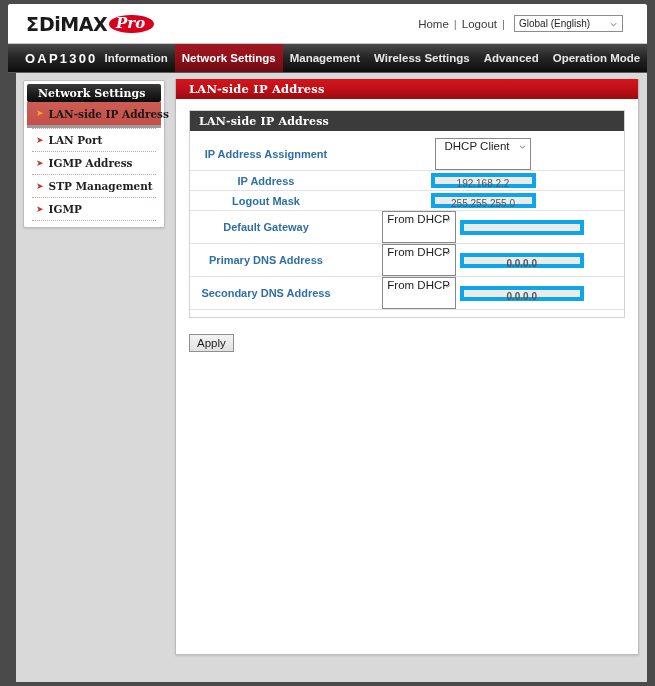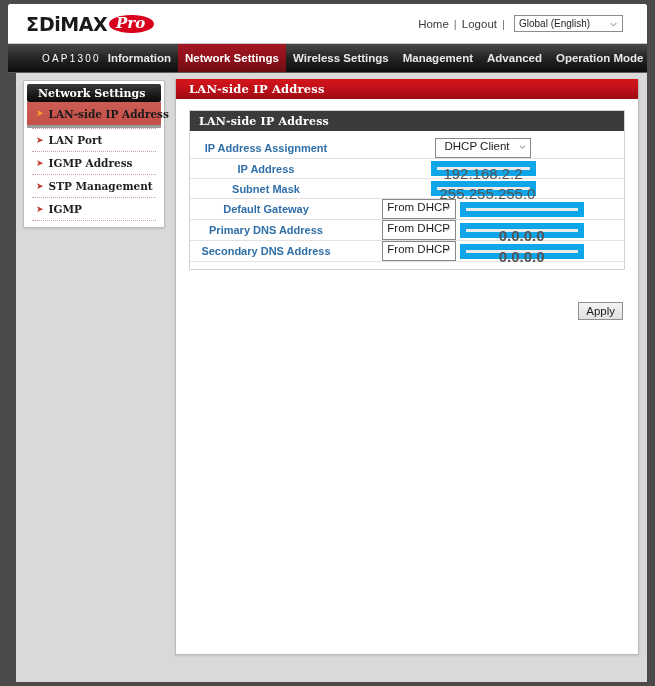--- a/index.html
+++ b/index.html
@@ -114,26 +114,26 @@
   .navbar {
     position: relative;
     height: 28px;
     background: linear-gradient(to bottom, #4a4a4a 0%, #272727 45%, #0d0d0d 100%);
     display: flex;
     align-items: stretch;
     border-bottom: 1px solid #5a5a5a;
   }
   .model {
     color: #ffffff;
-    font-size: 10px;
-    font-weight: normal;
+    font-size: 13px;
+    font-weight: bold;
     letter-spacing: 2.2px;
     display: flex;
     align-items: center;
-    padding-left: 34px;
+    padding-left: 17px;
     width: 150px;
     box-sizing: border-box;
   }
   .nav-items {
     display: flex;
     align-items: stretch;
   }
   .nav-item {
     color: #e8e8e8;
     font-size: 11.5px;
@@ -294,21 +294,21 @@
     font-weight: bold;
     font-size: 11px;
     white-space: nowrap;
   }
   td.ctl { padding-left: 2px; }
   td.extra { }
 
   .sel {
     display: inline-block;
     position: relative;
-    height: 20px;
+    height: 32px;
     background: #ffffff;
     border: 1px solid #888;
     font-size: 11.5px;
     color: #1c1c1c;
     line-height: 14px;
     padding: 0 16px 0 4px;
     box-sizing: border-box;
     vertical-align: middle;
     cursor: pointer;
     white-space: nowrap;
@@ -318,36 +318,36 @@
   .sel .arrow {
     position: absolute;
     right: 4px; top: 5px;
     width: 7px; height: 6px;
   }
 
   .inp {
     display: inline-block;
     height: 15px;
     background: #ebebeb;
-    border: 6px solid #0ea5e9;
-    font-size: 15px;
+    border: 4px solid #0ea5e9;
+    font-size: 10px;
     color: #555;
     line-height: 13px;
     padding: 0 3px;
     box-sizing: border-box;
     vertical-align: middle;
   }
   .inp.w-addr { width: 105px; }
   .inp.w-wide { width: 124px; font-weight: bold; }
 
   .apply-row {
-    margin-top: 32px;
+    margin-top: 16px;
     padding-right: 2px;
     display: flex;
-    justify-content: flex-end;
+    justify-content: flex-start;
   }
   .btn-apply {
     min-width: 40px;
     height: 18px;
     background: linear-gradient(to bottom, #f3f3f3 0%, #e1e1e1 100%);
     border: 1px solid #8f8f8f;
     color: #1c1c1c;
     font-family: "Liberation Sans", sans-serif;
     font-size: 11.5px;
     padding: 0 7px;
@@ -393,22 +393,22 @@
             </svg>
       </div>
     </div>
   </div>
 
   <div class="navbar">
     <div class="model">OAP1300</div>
     <div class="nav-items">
       <div class="nav-item">Information</div>
       <div class="nav-item active">Network Settings</div>
+      <div class="nav-item">Management</div>
       <div class="nav-item">Wireless Settings</div>
-      <div class="nav-item">Management</div>
       <div class="nav-item">Advanced</div>
       <div class="nav-item">Operation Mode</div>
     </div>
   </div>
 
   <div class="content">
     <div class="left-rail"></div>
 
     <div class="sidebar-col">
       <div class="sidebar">
@@ -471,21 +471,21 @@
 
               <tr>
                 <td class="lbl">IP Address</td>
                 <td class="ctl">
                   <span class="inp w-addr">192.168.2.2</span>
                 </td>
                 <td class="extra"></td>
               </tr>
 
               <tr>
-                <td class="lbl">Subnet Mask</td>
+                <td class="lbl">Logout Mask</td>
                 <td class="ctl">
                   <span class="inp w-addr">255.255.255.0</span>
                 </td>
                 <td class="extra"></td>
               </tr>
 
               <tr>
                 <td class="lbl">Default Gateway</td>
                 <td class="ctl">
                   <span class="sel narrow">

